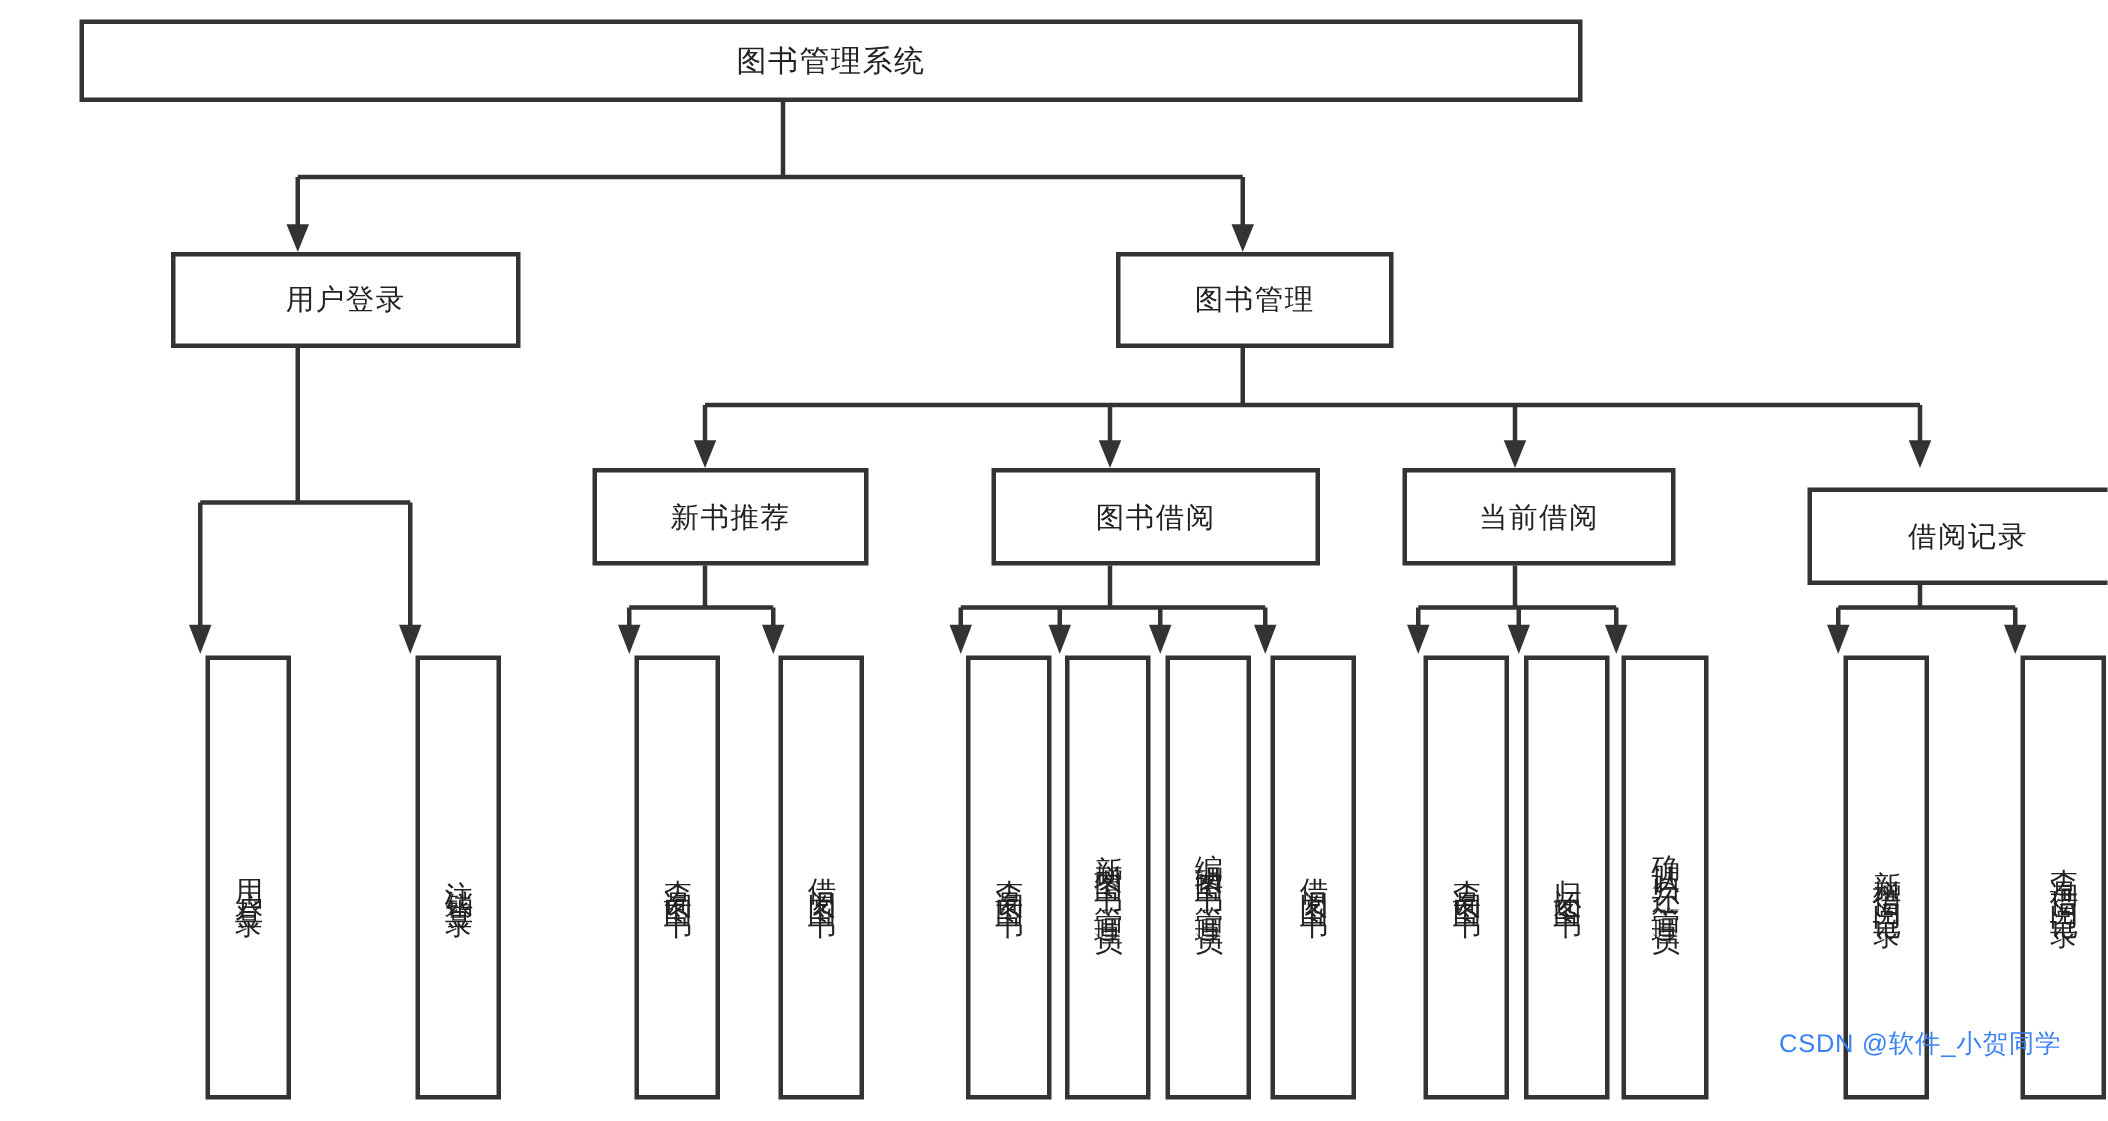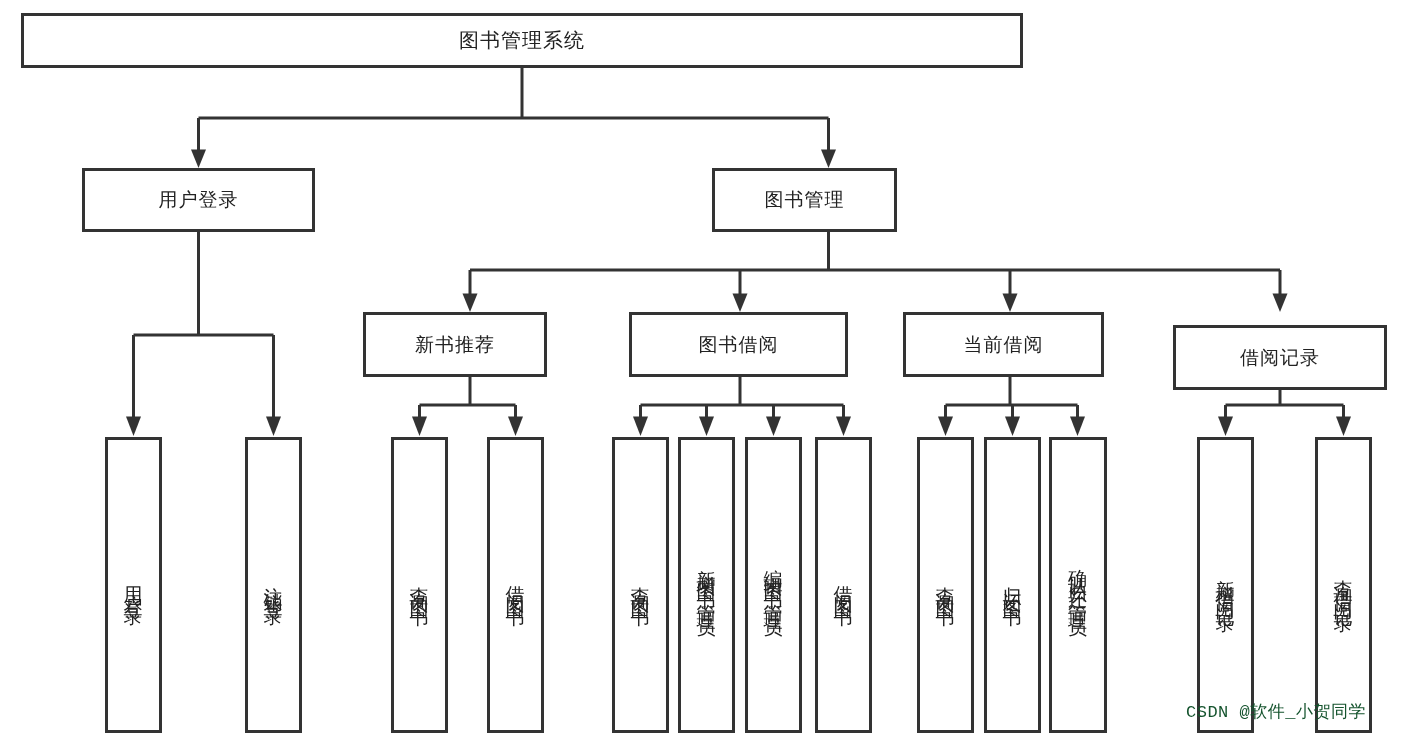--- a/index.html
+++ b/index.html
@@ -21,44 +21,44 @@
   }
   .box {
     position: absolute;
     box-sizing: border-box;
     background: #ffffff;
     border: 3px solid #333333;
     display: flex;
     align-items: center;
     justify-content: center;
     color: #222222;
+    margin-left: 32px;
   }
   .hlabel {
     font-size: 19px;
     letter-spacing: 1px;
     white-space: nowrap;
   }
   .root .hlabel { font-size: 20px; }
   .vlabel {
     writing-mode: vertical-rl;
     font-size: 19px;
     letter-spacing: 7px;
     line-height: 1;
   }
   .leaf { top: 437px; width: 57px; height: 296px; }
   .watermark {
     position: absolute;
     left: 1186px;
-    top: 700px;
+    top: 684px;
     font-size: 17px;
-    color: #14532d;
+    color: #3b82f6;
     letter-spacing: 0.5px;
     white-space: nowrap;
     z-index: 10;
-    font-family: Liberation Mono, monospace;
   }
 </style>
 </head>
 <body>
 
 <div class="canvas">
 
   <svg class="connectors" viewBox="0 0 1405 747" xmlns="http://www.w3.org/2000/svg">
     <g stroke="#333333" stroke-width="3" fill="none">
 
@@ -138,21 +138,21 @@
   <div class="box" style="left:712px;top:168px;width:185px;height:64px">
     <span class="hlabel">图书管理</span>
   </div>
 
   <div class="box" style="left:363px;top:312px;width:184px;height:65px">
     <span class="hlabel">新书推荐</span>
   </div>
   <div class="box" style="left:629px;top:312px;width:219px;height:65px">
     <span class="hlabel">图书借阅</span>
   </div>
-  <div class="box" style="left:903px;top:312px;width:201px;height:65px">
+  <div class="box" style="left:903px;top:312px;width:182px;height:65px">
     <span class="hlabel">当前借阅</span>
   </div>
   <div class="box" style="left:1173px;top:325px;width:214px;height:65px">
     <span class="hlabel">借阅记录</span>
   </div>
 
   <div class="box leaf" style="left:105px">
     <span class="vlabel">用户登录</span>
   </div>
   <div class="box leaf" style="left:245px">

